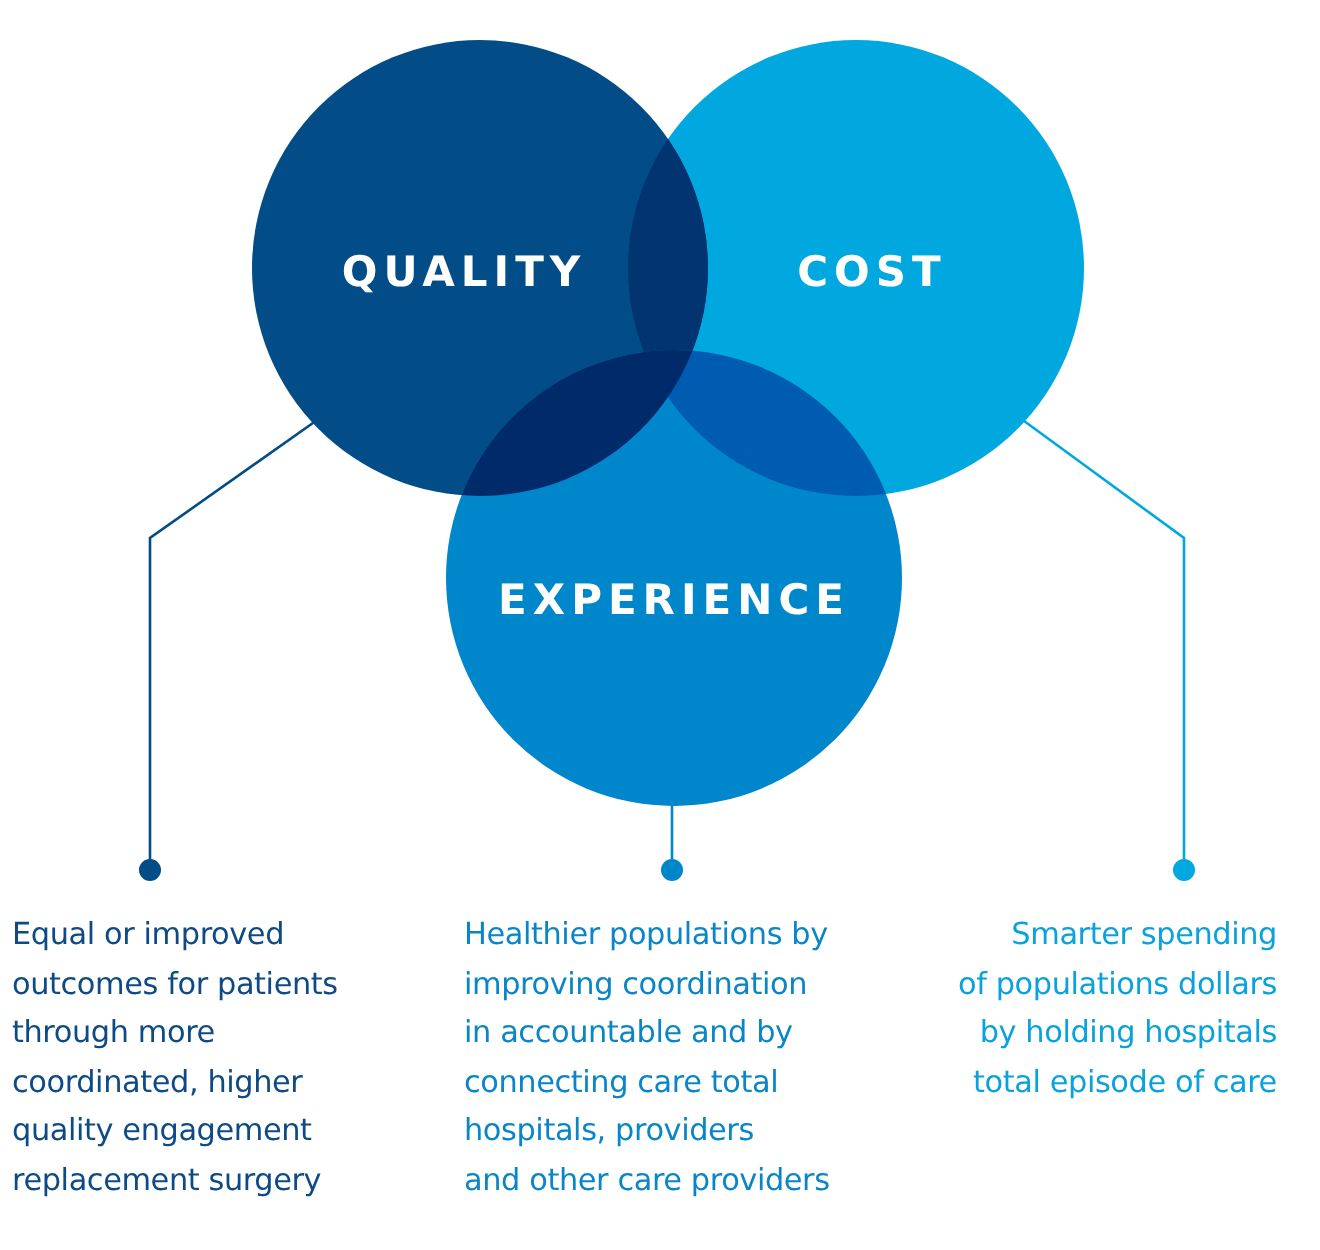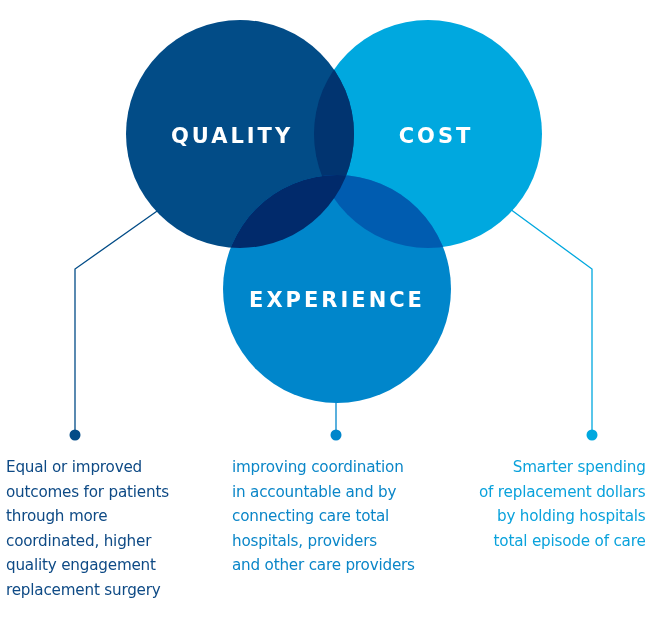--- a/index.html
+++ b/index.html
@@ -58,25 +58,26 @@
 <div class="desc" id="desc-quality">
   <span>Equal or improved</span>
   <span>outcomes for patients</span>
   <span>through more</span>
   <span>coordinated, higher</span>
   <span>quality engagement</span>
   <span>replacement surgery</span>
 </div>
 
 <div class="desc" id="desc-experience">
+  <span>Healthier populations by</span>
   <span>improving coordination</span>
   <span>in accountable and by</span>
   <span>connecting care total</span>
   <span>hospitals, providers</span>
   <span>and other care providers</span>
 </div>
 
 <div class="desc" id="desc-cost">
   <span>Smarter spending</span>
-  <span>of replacement dollars</span>
+  <span>of populations dollars</span>
   <span>by holding hospitals</span>
   <span>total episode of care</span>
 </div>
 
 </body></html>

